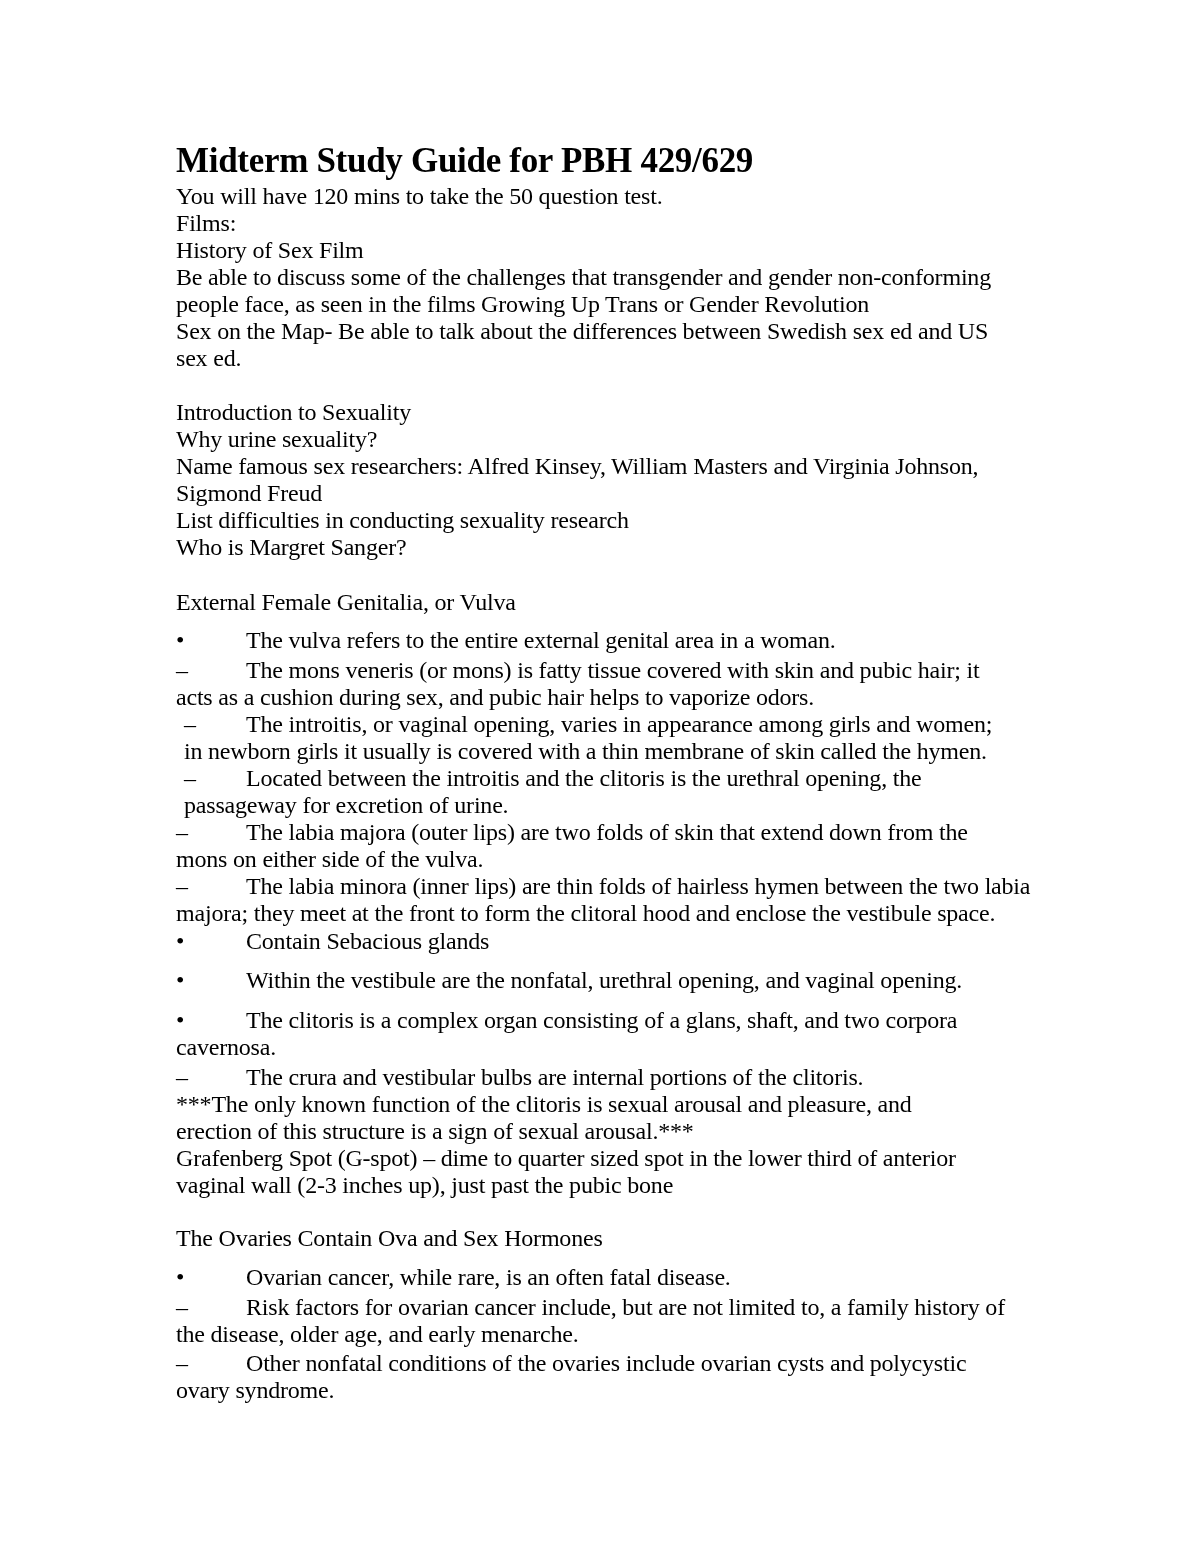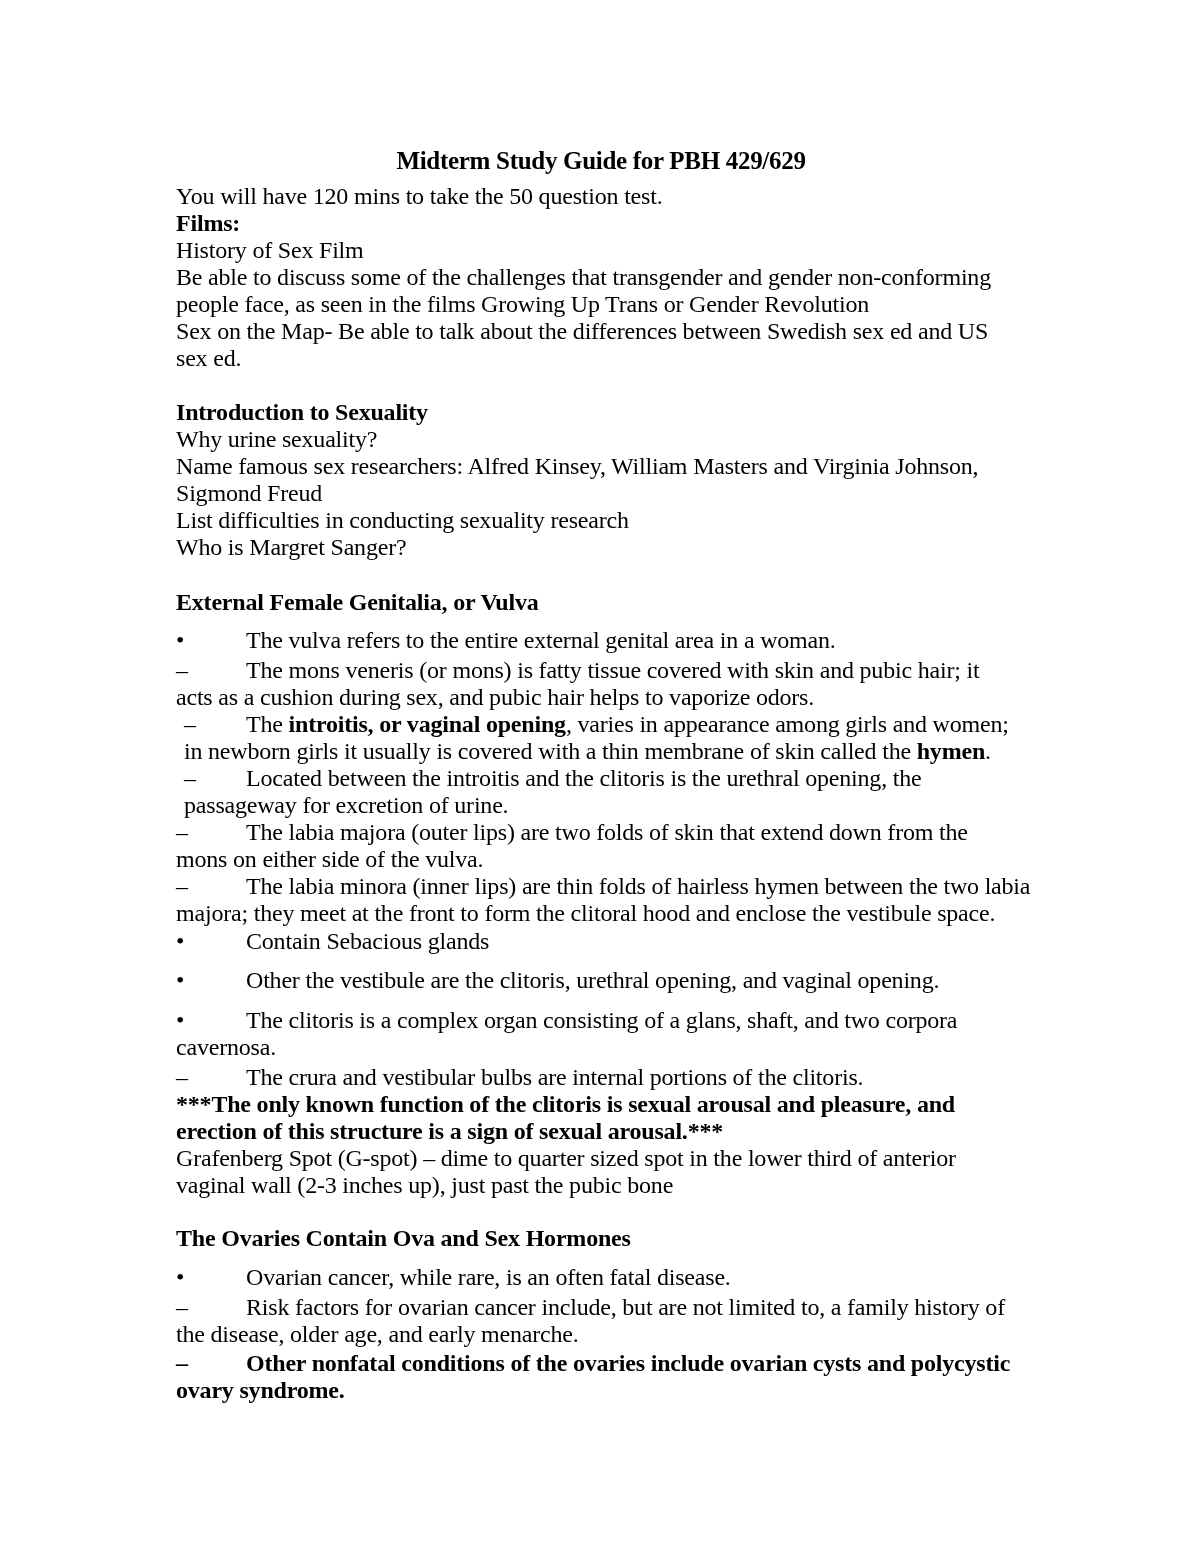--- a/index.html
+++ b/index.html
@@ -1,22 +1,22 @@
 <!DOCTYPE html>
 <html><head>
 <meta charset="utf-8">
 <style>
   html, body { margin: 0; padding: 0; background: #ffffff; }
   body { width: 1200px; height: 1553px; position: relative; overflow: hidden;
          font-family: "Liberation Serif", "DejaVu Serif", serif; color: #000; }
   .page { position: absolute; left: 176px; top: 0; width: 850px; }
-  .title { position: absolute; left: 0; top: 141px; width: 850px; text-align: center;
-           font-weight: bold; font-size: 25px; line-height: 40px; letter-spacing: -0.3px; }
+  .title { position: absolute; left: 0; top: 141px; width: 850px; 
+           font-weight: bold; font-size: 35px; line-height: 40px; letter-spacing: -0.3px; }
   .line { position: absolute; left: 0; font-size: 24px; line-height: 27px; white-space: nowrap; letter-spacing: -0.2px; }
-  .b { font-weight: bold; }
+  .b { font-weight: normal; }
   .mark { display: inline-block; width: 70px; }
   .ind { padding-left: 8px; }
 </style>
 </head>
 <body>
 
 <div class="page">
   <div class="title">Midterm Study Guide for PBH 429/629</div>
 
   <div class="line" style="top:183px">You will have 120 mins to take the 50 question test.</div>
@@ -41,21 +41,21 @@
   <div class="line" style="top:684px">acts as a cushion during sex, and pubic hair helps to vaporize odors.</div>
   <div class="line ind" style="top:711px"><span class="mark" style="width:62px">–</span><span>The </span><span class="b">introitis, or vaginal opening</span><span>, varies in appearance among girls and women;</span></div>
   <div class="line ind" style="top:738px"><span>in newborn girls it usually is covered with a thin membrane of skin called the </span><span class="b">hymen</span><span>.</span></div>
   <div class="line ind" style="top:765px"><span class="mark" style="width:62px">–</span><span>Located between the introitis and the clitoris is the urethral opening, the</span></div>
   <div class="line ind" style="top:792px">passageway for excretion of urine.</div>
   <div class="line" style="top:819px"><span class="mark">–</span><span>The labia majora (outer lips) are two folds of skin that extend down from the</span></div>
   <div class="line" style="top:846px">mons on either side of the vulva.</div>
   <div class="line" style="top:873px"><span class="mark">–</span><span>The labia minora (inner lips) are thin folds of hairless hymen between the two labia</span></div>
   <div class="line" style="top:900px">majora; they meet at the front to form the clitoral hood and enclose the vestibule space.</div>
   <div class="line" style="top:928px"><span class="mark">•</span><span>Contain Sebacious glands</span></div>
-  <div class="line" style="top:967px"><span class="mark">•</span><span>Other the vestibule are the clitoris, urethral opening, and vaginal opening.</span></div>
+  <div class="line" style="top:967px"><span class="mark">•</span><span>Within the vestibule are the nonfatal, urethral opening, and vaginal opening.</span></div>
   <div class="line" style="top:1007px"><span class="mark">•</span><span>The clitoris is a complex organ consisting of a glans, shaft, and two corpora</span></div>
   <div class="line" style="top:1034px">cavernosa.</div>
   <div class="line" style="top:1064px"><span class="mark">–</span><span>The crura and vestibular bulbs are internal portions of the clitoris.</span></div>
   <div class="line b" style="top:1091px">***The only known function of the clitoris is sexual arousal and pleasure, and</div>
   <div class="line b" style="top:1118px">erection of this structure is a sign of sexual arousal.***</div>
   <div class="line" style="top:1145px">Grafenberg Spot (G-spot) – dime to quarter sized spot in the lower third of anterior</div>
   <div class="line" style="top:1172px">vaginal wall (2-3 inches up), just past the pubic bone</div>
 
   <div class="line b" style="top:1225px">The Ovaries Contain Ova and Sex Hormones</div>
   <div class="line" style="top:1264px"><span class="mark">•</span><span>Ovarian cancer, while rare, is an often fatal disease.</span></div>

